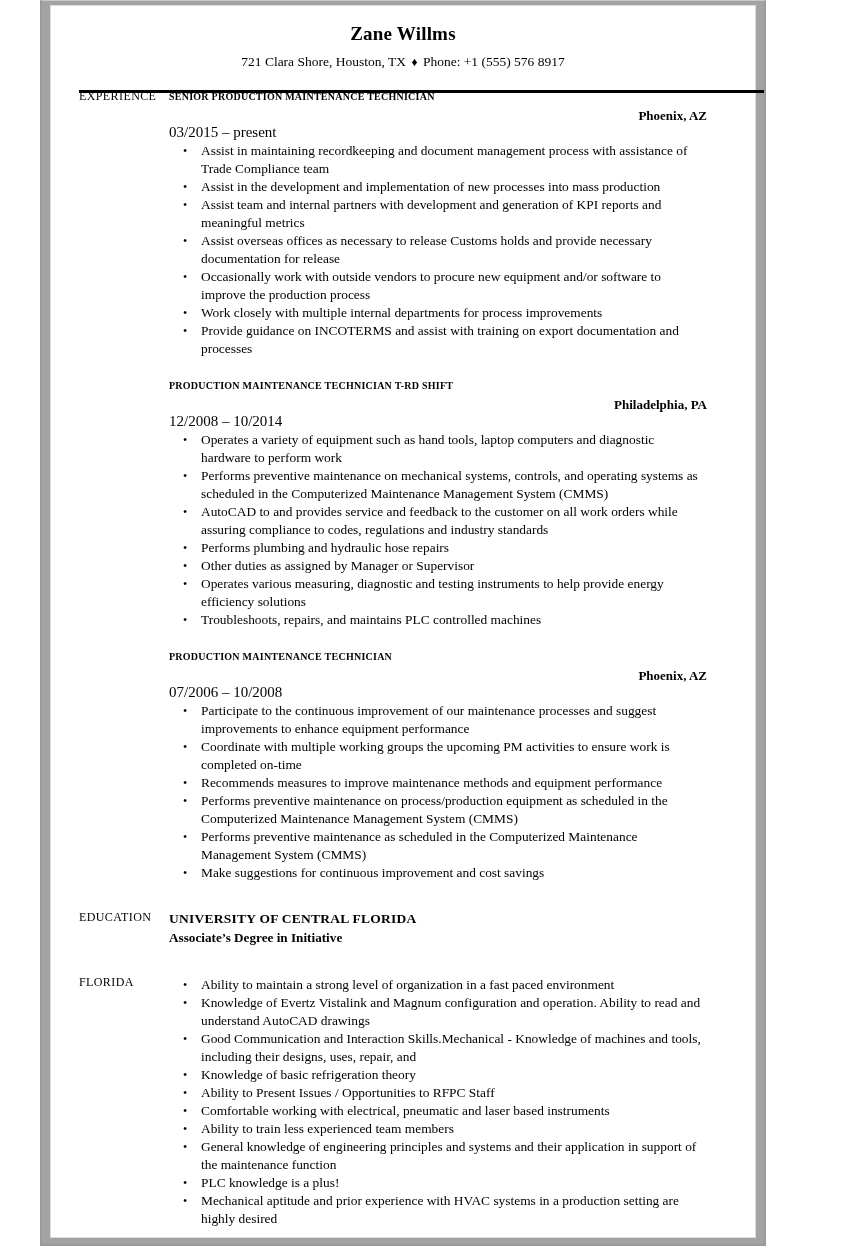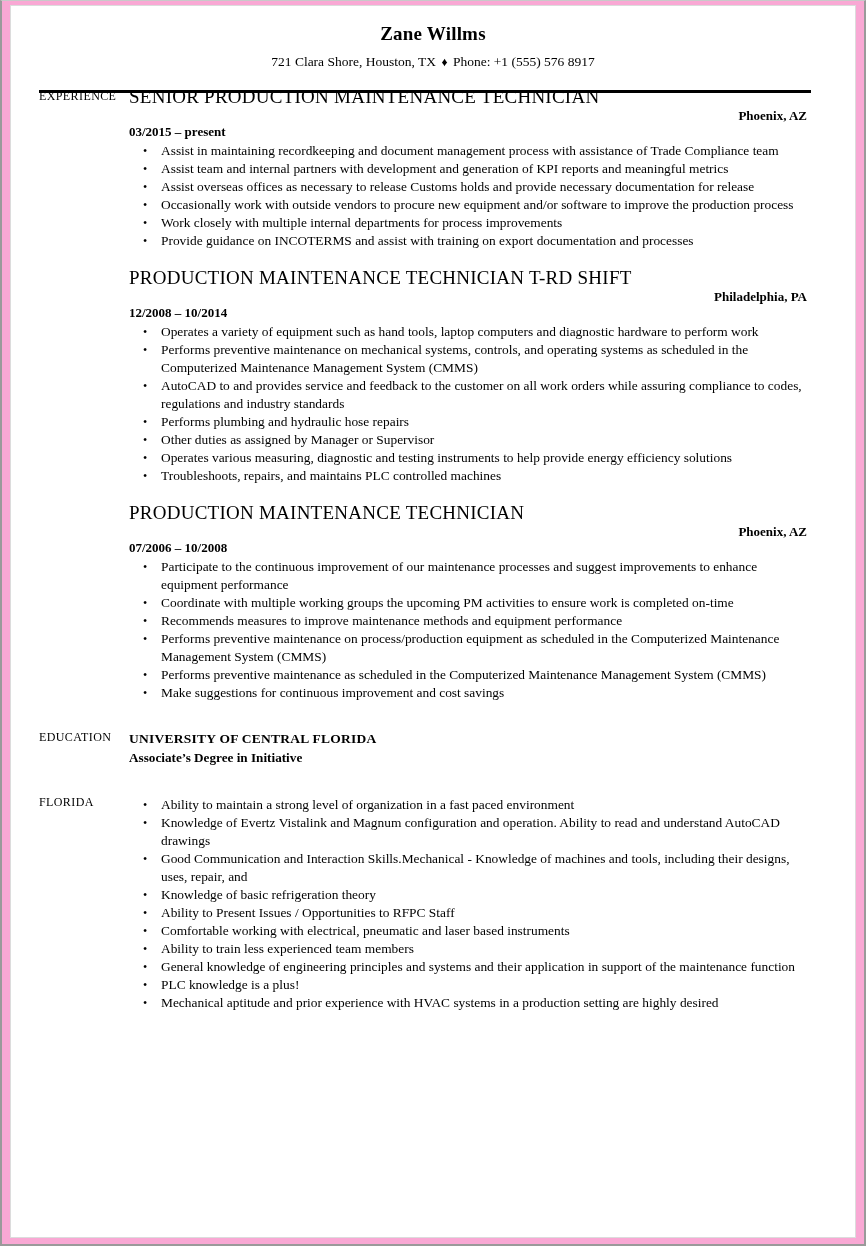--- a/index.html
+++ b/index.html
@@ -6,29 +6,30 @@
     margin: 0;
     padding: 0;
     background: #ffffff;
   }
   body {
     font-family: "Liberation Serif", "DejaVu Serif", serif;
     color: #000000;
   }
   .page {
     position: relative;
-    width: 866px;
+    width: 726px;
     height: 1246px;
     box-sizing: border-box;
-    background: #f9a8d4;
+    background: #a3a3a3;
     border-left: 2px solid #9a9a9a;
     border-right: 2px solid #9a9a9a;
     border-top: 1px solid #c9c9c9;
     border-bottom: 2px solid #9a9a9a;
     overflow: hidden;
+    margin-left: 40px;
   }
   .sheet {
     position: absolute;
     left: 8px;
     top: 4px;
     right: 8px;
     bottom: 6px;
     border: 1px solid #dcdcdc;
     background: #fff;
   }
@@ -82,35 +83,35 @@
     letter-spacing: 0.4px;
     line-height: 17px;
   }
   .content {
     flex: 1 1 auto;
     padding-right: 48px;
     box-sizing: border-box;
   }
 
   .job-title {
-    font-size: 19px;
-    font-weight: normal;
+    font-size: 10px;
+    font-weight: bold;
     letter-spacing: 0.25px;
     line-height: 18px;
   }
   .job-loc {
     font-size: 13px;
     font-weight: bold;
     line-height: 17px;
     margin-top: 1px;
     text-align: right;
   }
   .job-dates {
-    font-size: 13px;
-    font-weight: bold;
+    font-size: 15px;
+    font-weight: normal;
     line-height: 16px;
   }
 
   ul.bullets {
     margin: 2px 0 0 0;
     padding: 0 0 0 32px;
     list-style: none;
   }
   ul.bullets > li {
     position: relative;
@@ -168,20 +169,21 @@
       <div class="section">
         <div class="gutter">EXPERIENCE</div>
         <div class="content">
 
           <div class="job-block">
             <div class="job-title">SENIOR PRODUCTION MAINTENANCE TECHNICIAN</div>
             <div class="job-loc">Phoenix, AZ</div>
             <div class="job-dates">03/2015 – present</div>
             <ul class="bullets">
               <li>Assist in maintaining recordkeeping and document management process with assistance of Trade Compliance team</li>
+              <li>Assist in the development and implementation of new processes into mass production</li>
               <li>Assist team and internal partners with development and generation of KPI reports and meaningful metrics</li>
               <li>Assist overseas offices as necessary to release Customs holds and provide necessary documentation for release</li>
               <li>Occasionally work with outside vendors to procure new equipment and/or software to improve the production process</li>
               <li>Work closely with multiple internal departments for process improvements</li>
               <li>Provide guidance on INCOTERMS and assist with training on export documentation and processes</li>
             </ul>
           </div>
 
           <div class="gap-job"></div>
 

